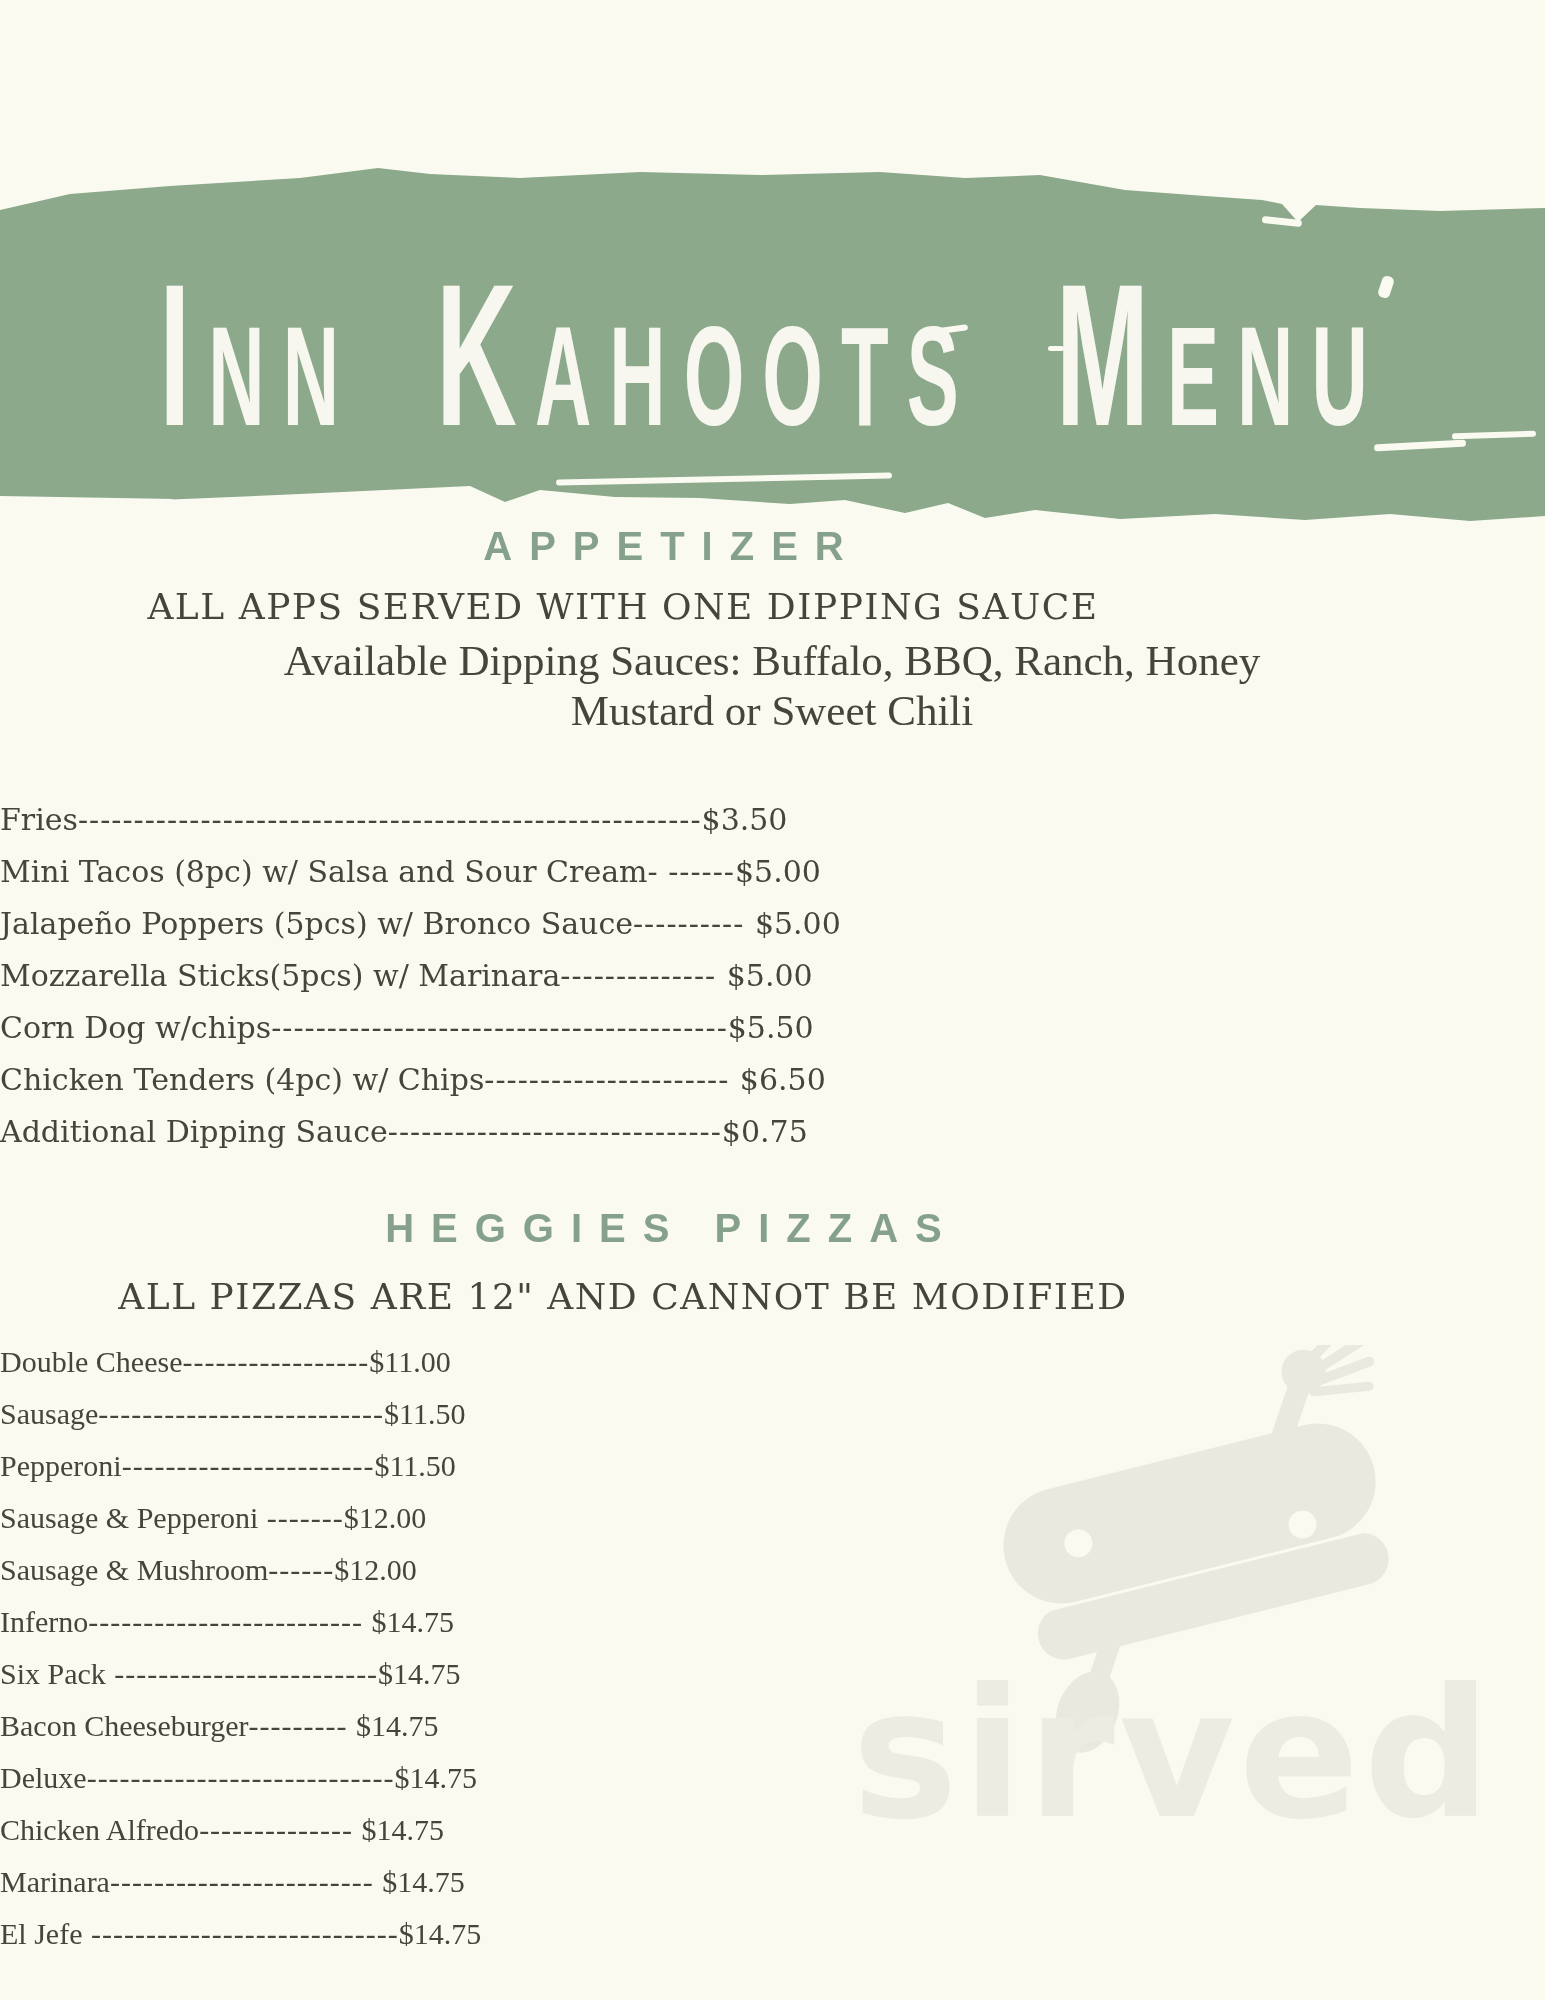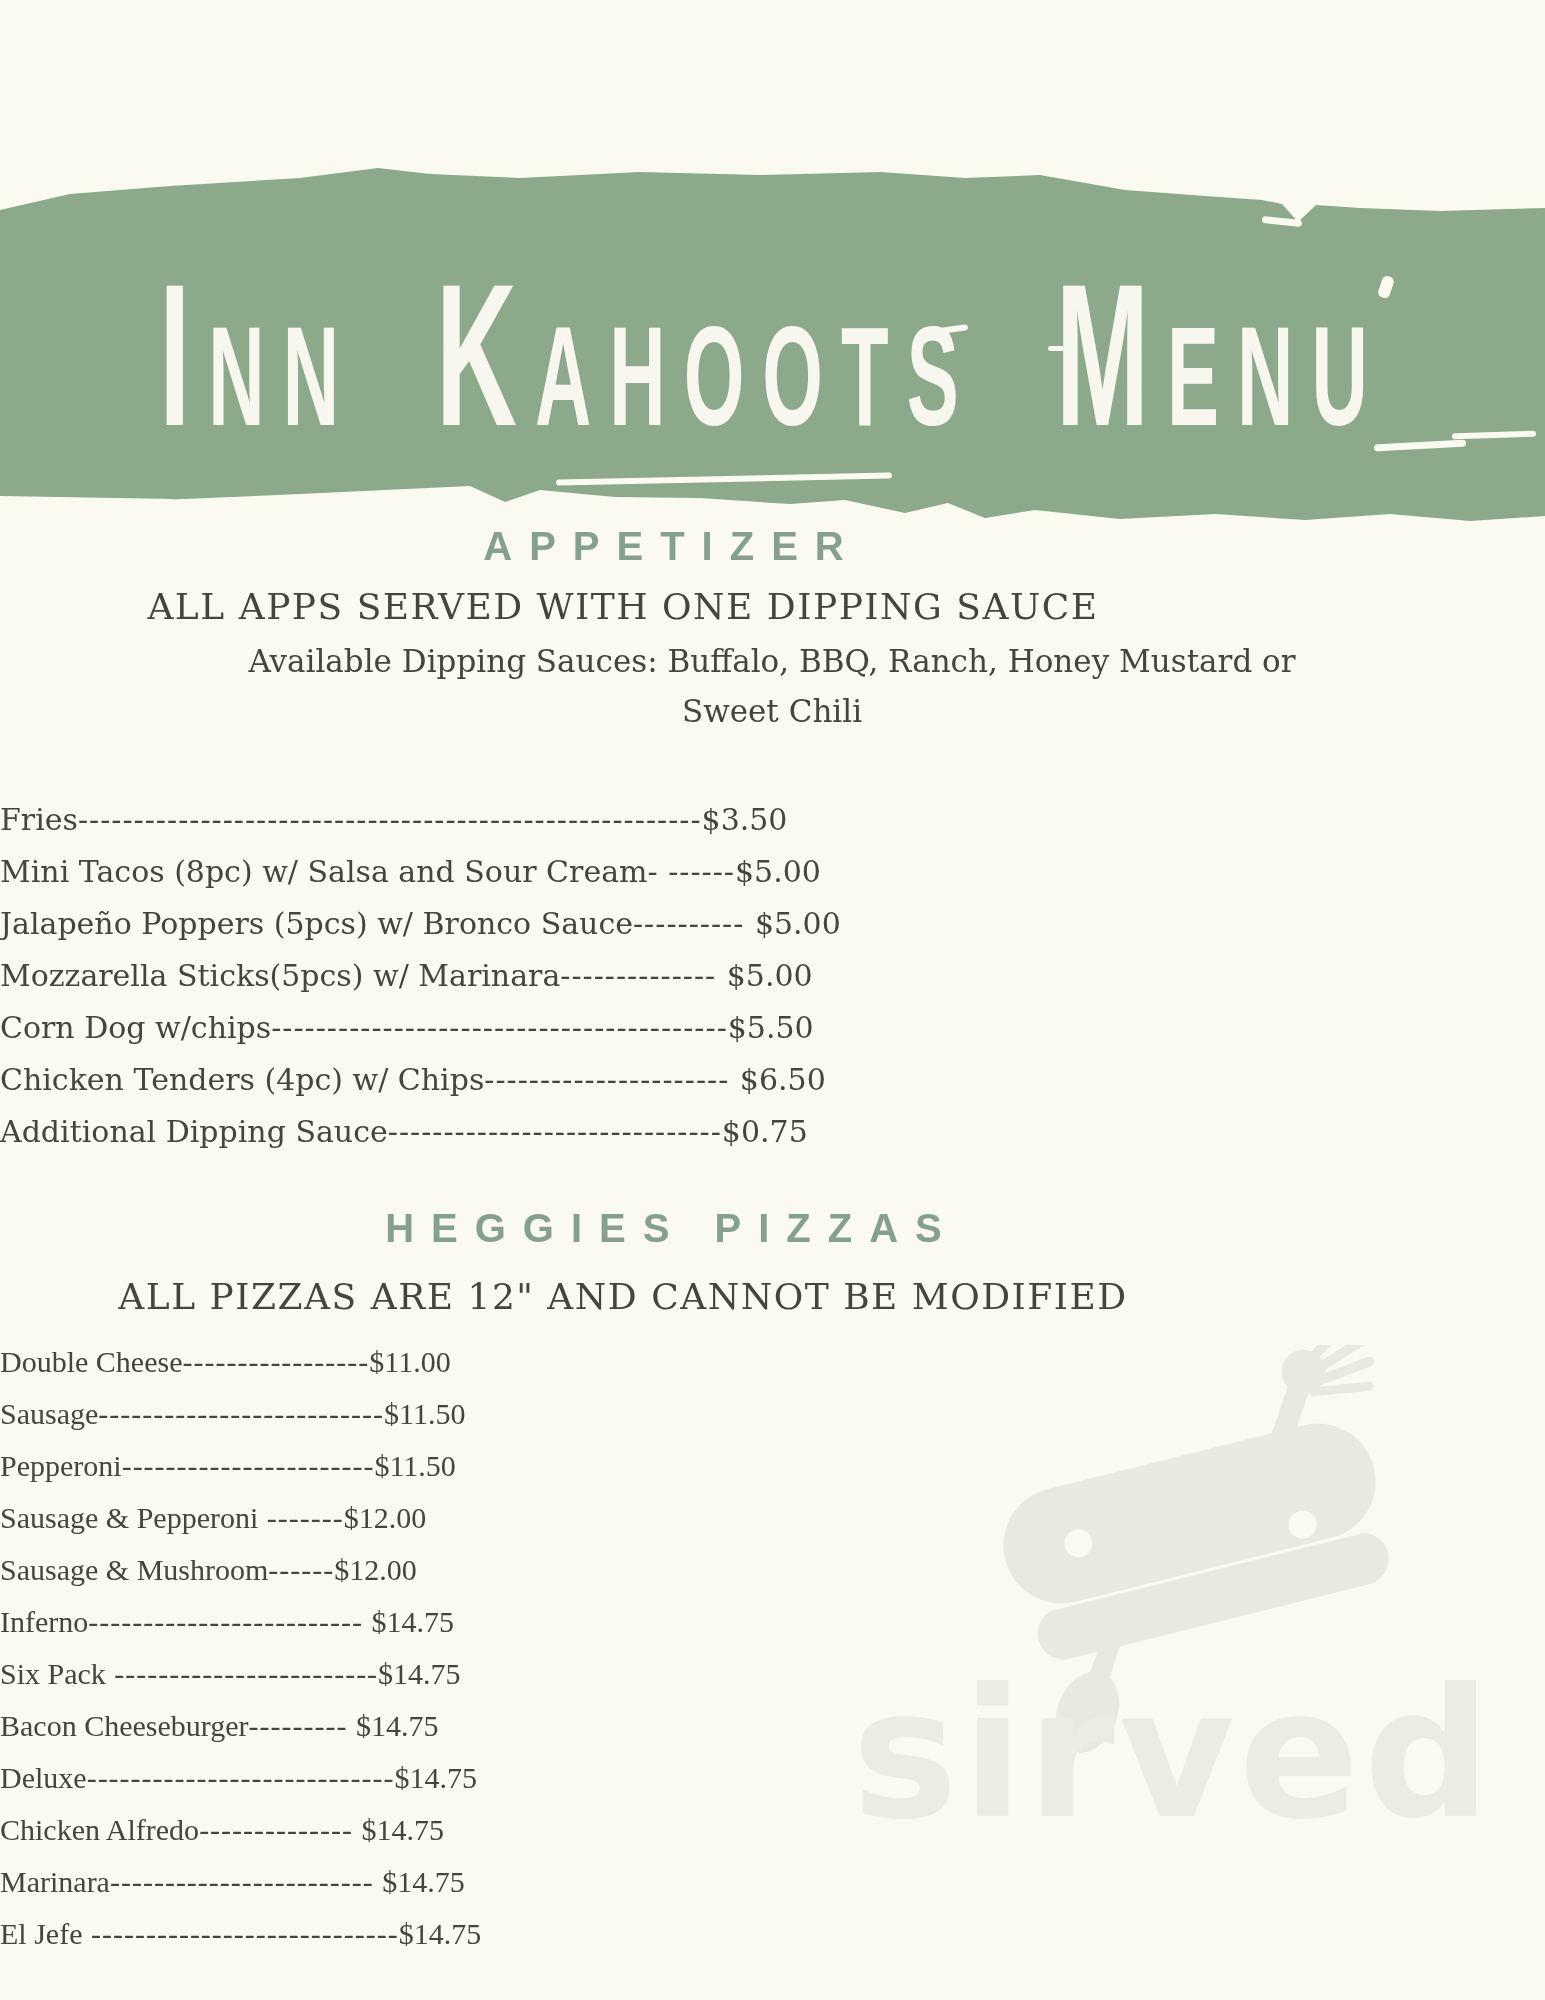--- a/index.html
+++ b/index.html
@@ -32,21 +32,21 @@
   #heading-pizzas{top:1206px;}
   
   .caps-note{
     position:absolute;left:0;width:1246px;text-align:center;z-index:2;
     font-size:36px;letter-spacing:1.5px;color:#45453D;white-space:nowrap;
   }
   #note-appetizer{top:586px;}
   #note-pizzas{top:1276px;}
   .wrap-note{
     position:absolute;left:222px;width:1100px;top:636px;z-index:2;
-    text-align:center;font-size:31px;line-height:50px;color:#45453D;
+    text-align:center;font-size:43px;line-height:50px;color:#45453D;font-family:Liberation Serif, serif;
   }
   
   .menu-list{
     position:absolute;left:0;width:1545px;text-align:left;z-index:2;
     font-size:30px;color:#45453D;
   }
   #list-appetizer{top:794px;}
   #list-pizzas{top:1336px;font-family:Liberation Serif, serif;}
   .menu-row{line-height:52px;white-space:nowrap;}
   .leader{letter-spacing:1px;}

